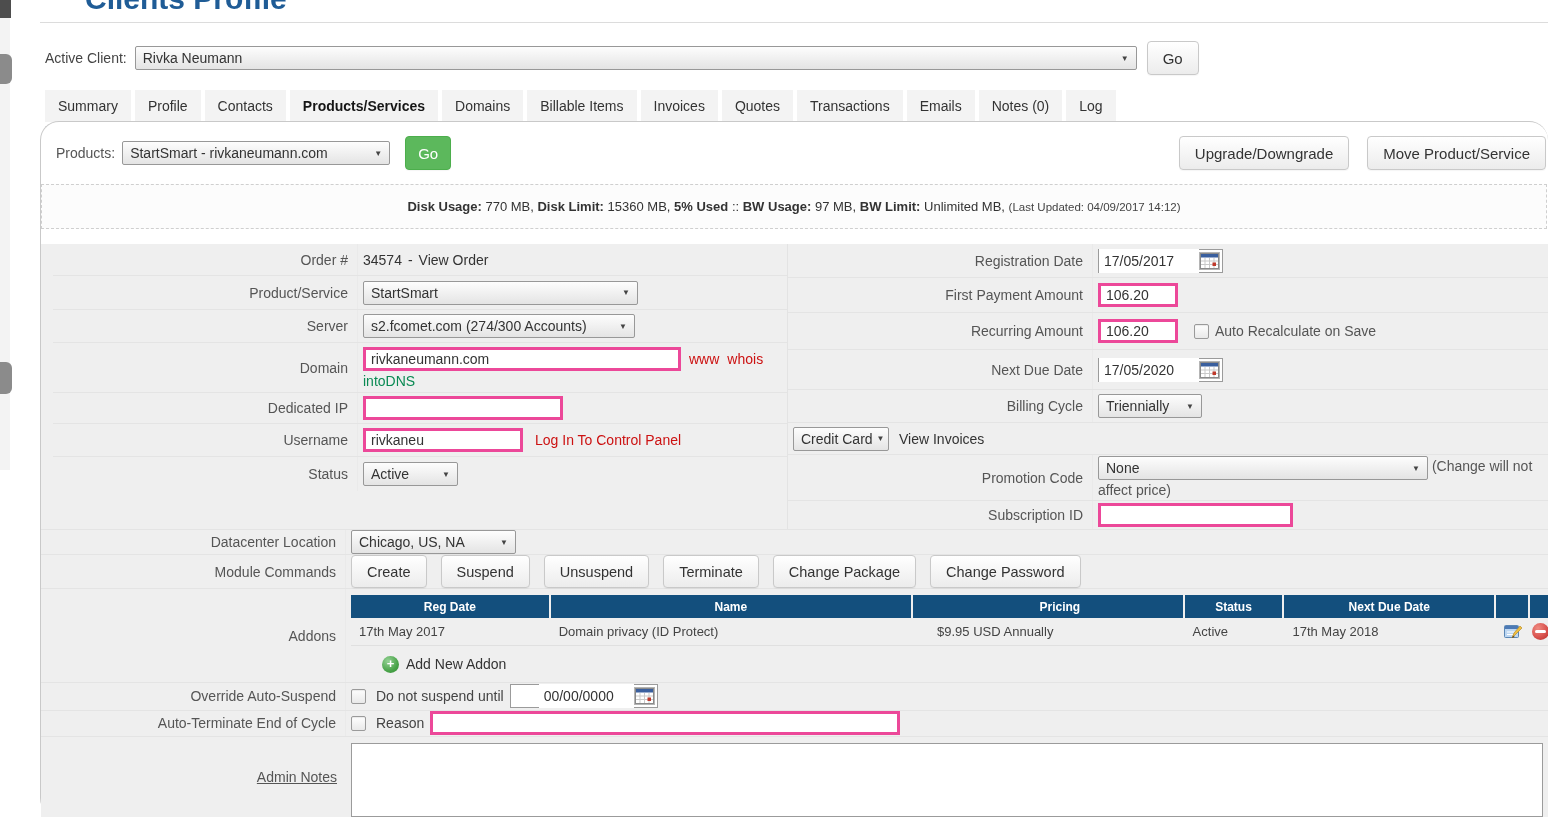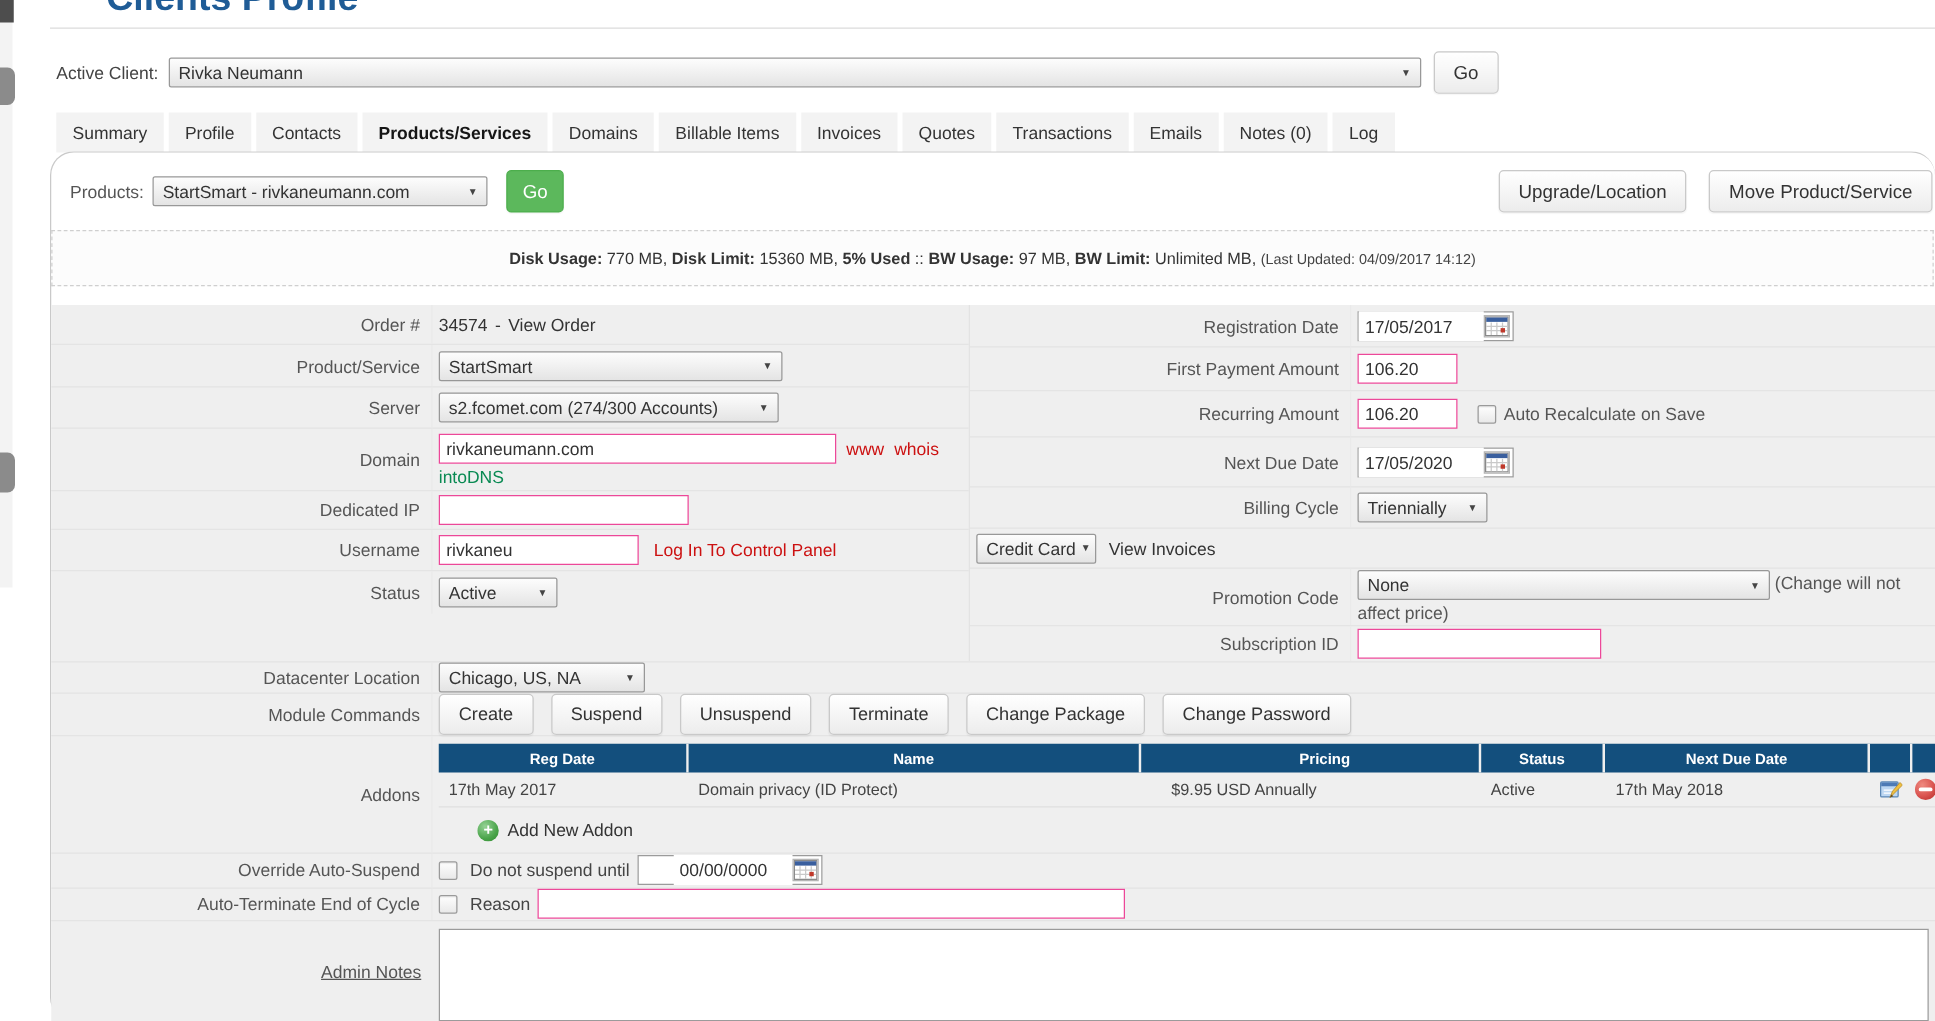--- a/index.html
+++ b/index.html
@@ -44,29 +44,29 @@
   .btn-upgrade{margin-right:18px;}
   .btn-move{margin-right:2px;}
   
   .usage-box{position:absolute;left:0;right:1px;top:62px;height:45px;border:1px dashed #cfcfcf;background:#fcfcfc;
              display:flex;align-items:center;justify-content:center;font-size:13px;color:#333;box-sizing:border-box;}
   .usage-box .b{font-weight:bold;}
   .usage-box .small{font-size:11.5px;color:#444;}
   
   .form{position:absolute;left:0;right:0;top:122px;bottom:0;background:#efefef;font-size:14px;color:#555;
         display:flex;flex-direction:column;}
-  .twocol{display:flex;}
+  .twocol{display:flex;margin-left:12px;}
   .col-left{width:735px;border-right:1px solid #e3e3e3;box-sizing:border-box;}
   .col-right{flex:1;min-width:0;}
   .frow{display:flex;align-items:center;border-bottom:1px solid #e4e4e4;box-sizing:border-box;}
   .flabel{width:305px;flex:none;align-self:stretch;display:flex;align-items:center;justify-content:flex-end;
           padding-right:9px;border-right:1px solid #eaeaea;box-sizing:border-box;color:#555;}
   .fctrl{flex:1;min-width:0;display:flex;align-items:center;gap:6px;padding-left:5px;}
   .fctrl-block{flex:1;min-width:0;padding-left:5px;}
-  .txt{height:24px;box-sizing:border-box;border:1px solid #ec4899;padding:2px 5px;font-size:14px;color:#333;
+  .txt{height:24px;box-sizing:border-box;border:3px solid #ec4899;padding:2px 5px;font-size:14px;color:#333;
        font-family:inherit;background:#fff;}
   .link-red{color:#cc1111;cursor:pointer;white-space:nowrap;}
   .link-green{color:#0a8a53;cursor:pointer;}
   .link-dark{color:#333;cursor:pointer;white-space:nowrap;}
   .datewrap{display:inline-flex;align-items:center;border:1px solid #9b9b9b;background:#fff;height:24px;
             box-sizing:border-box;padding-right:2px;}
   .datewrap input{border:none;outline:none;height:20px;padding:2px 5px;font-size:14px;color:#333;font-family:inherit;}
   .calbtn{display:flex;border:1px solid #b5b5b5;background:#f4f4f4;padding:0;cursor:pointer;}
   .cb{width:13px;height:13px;flex:none;border:1px solid #9a9a9a;border-radius:2px;cursor:pointer;
       background:linear-gradient(#fefefe,#e9e9e9);box-shadow:inset 0 1px 1px rgba(0,0,0,.08);}
@@ -143,21 +143,21 @@
 <div class="panel">
 
   <div class="products-row">
     <span class="lbl">Products:</span>
     <div class="sel sel-products">
       <span>StartSmart - rivkaneumann.com</span>
       <span class="arrow">▼</span>
     </div>
     <button class="btn btn-green">Go</button>
     <span class="spacer"></span>
-    <button class="btn btn-upgrade">Upgrade/Location</button>
+    <button class="btn btn-upgrade">Upgrade/Downgrade</button>
     <button class="btn btn-move">Move Product/Service</button>
   </div>
 
   <div class="usage-box">
     <span>
       <span class="b">Disk Usage:</span><span> 770 MB, </span><span class="b">Disk Limit:</span><span> 15360 MB, </span><span class="b">5% Used</span><span> :: </span><span class="b">BW Usage:</span><span> 97 MB, </span><span class="b">BW Limit:</span><span> Unlimited MB, </span><span class="small">(Last Updated: 04/09/2017 14:12)</span>
     </span>
   </div>
 
   <div class="form">

